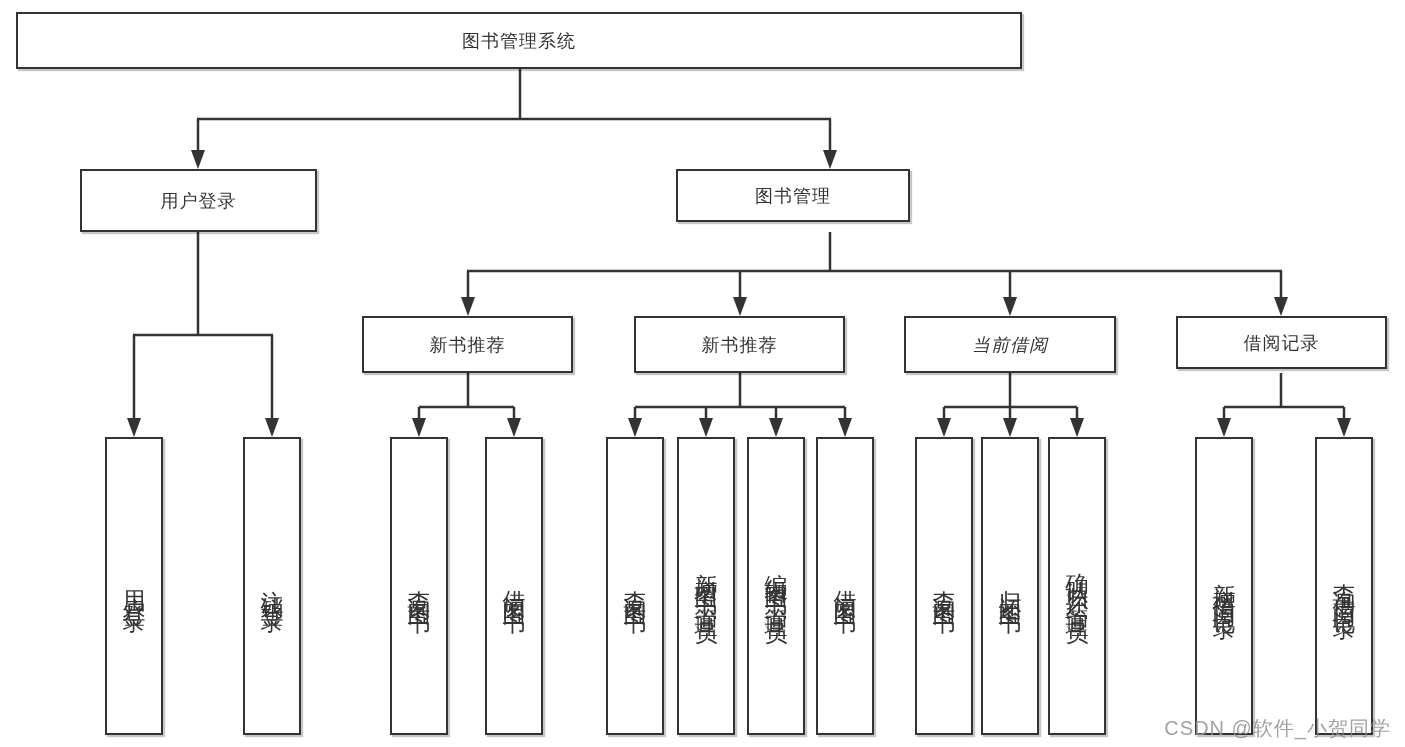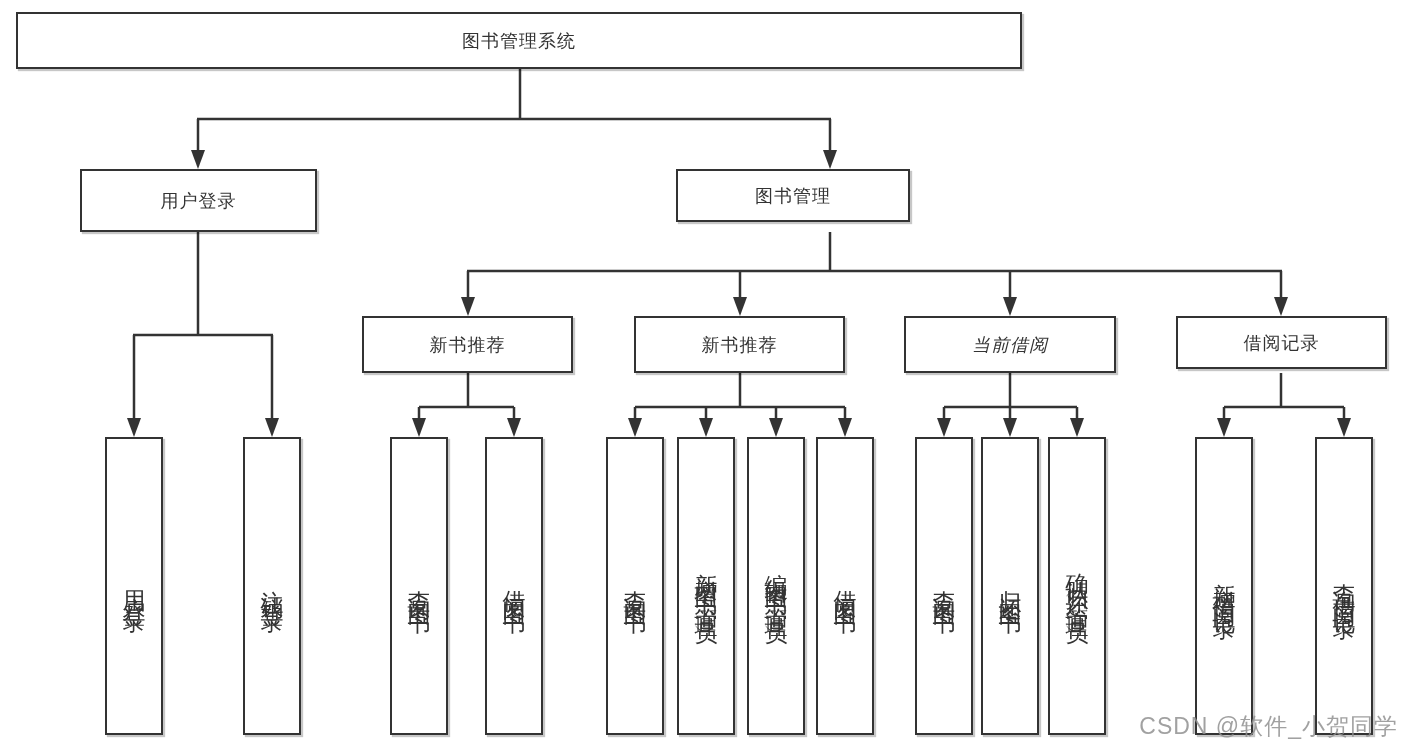--- a/index.html
+++ b/index.html
@@ -37,22 +37,22 @@
   .vbox span{
     writing-mode:vertical-rl;
     text-orientation:mixed;
     font-size:23px;
     letter-spacing:7px;
     line-height:1;
     white-space:nowrap;
   }
   .watermark{
     position:absolute;
-    right:7px;bottom:5px;
-    font-size:23px;
+    right:14px;bottom:5px;
+    font-size:20px;
     color:rgba(145,145,145,0.85);
     letter-spacing:1px;
     pointer-events:none;
     z-index:5;
   }
 </style>
 </head>
 <body>
 
 <div class="canvas">

